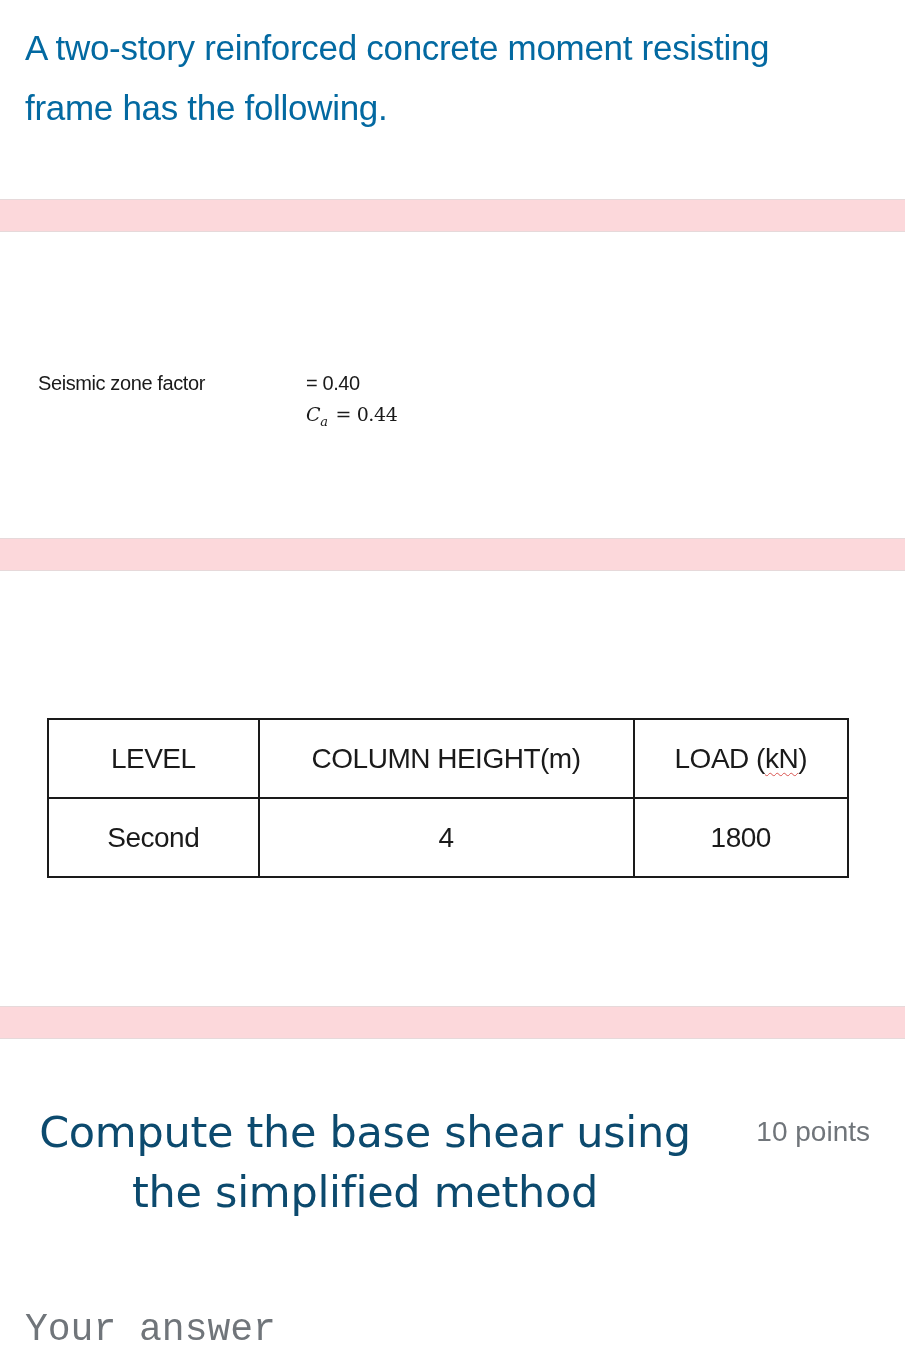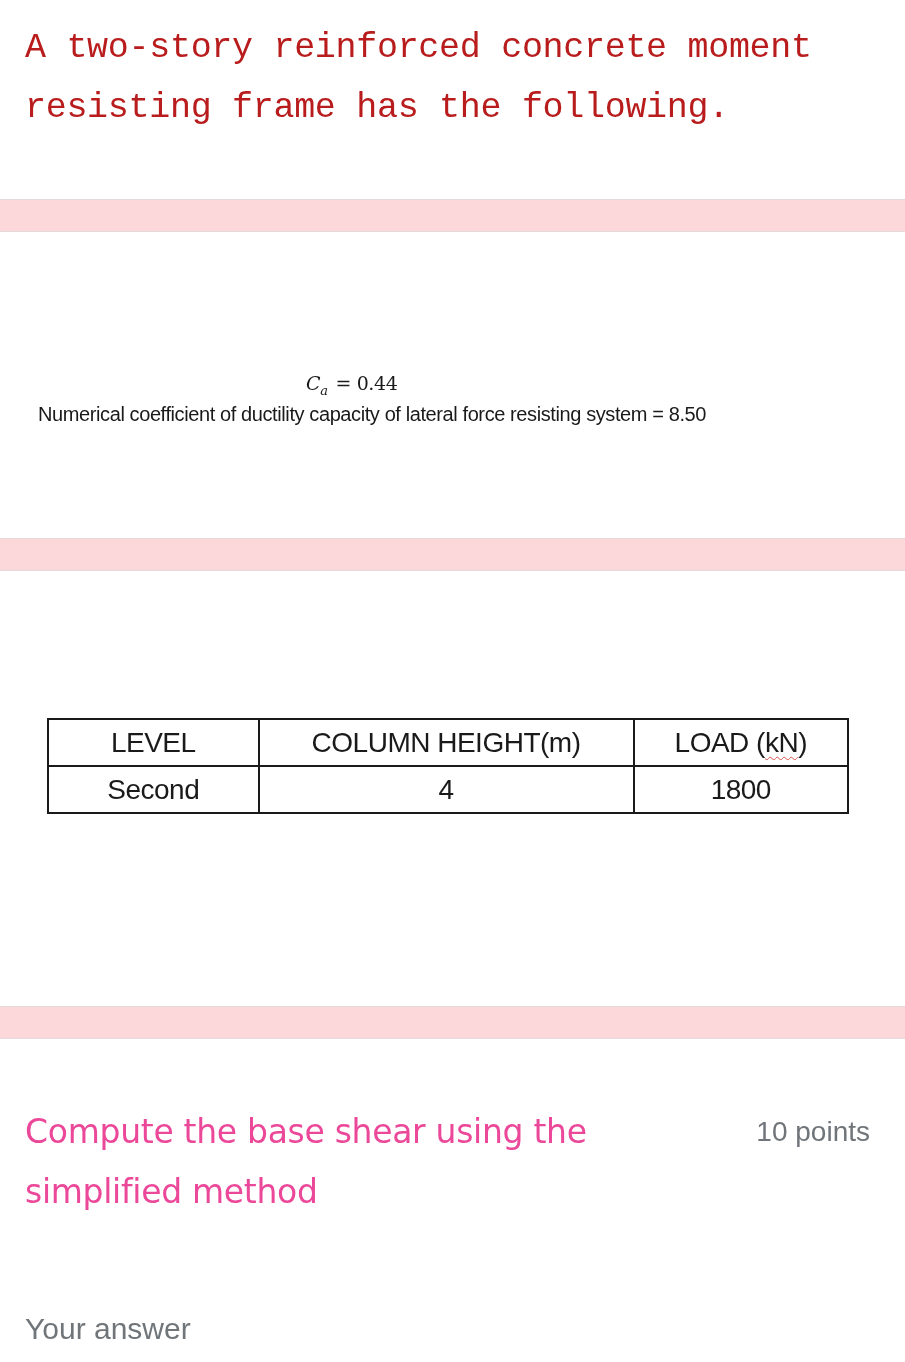--- a/index.html
+++ b/index.html
@@ -13,24 +13,24 @@
       position: relative;
       overflow: hidden;
       font-family: "Liberation Sans", sans-serif;
       color: #202124;
     }
     .section-title {
       position: absolute;
       left: 25px;
       top: 18px;
       width: 840px;
-      font-family: Liberation Mono, monospace;
+      font-family: Liberation Sans, sans-serif;
       font-size: 35px;
       line-height: 60px;
-      color: #b91c1c;
+      color: #0369a1;
       letter-spacing: -0.3px;
     }
     .divider-band {
       position: absolute;
       left: 0;
       width: 905px;
       height: 31px;
       background: #fcd8db;
       border-top: 1px solid #e6d9da;
       border-bottom: 1px solid #e6d9da;
@@ -82,84 +82,86 @@
       width: 802px;
       border-collapse: collapse;
       font-family: "Liberation Sans", sans-serif;
       font-size: 28px;
       color: #1a1a1a;
       letter-spacing: -0.5px;
     }
     .data-table th, .data-table td {
       border: 2px solid #1a1a1a;
       height: 45px;
-      padding: 0;
+      padding: 16px;
       text-align: center;
       font-weight: normal;
     }
     .data-table col.c1 { width: 211px; }
     .data-table col.c2 { width: 376px; }
     .data-table col.c3 { width: 215px; }
     .spell {
       text-decoration: underline wavy #d9534f;
       text-decoration-thickness: 1px;
       text-underline-offset: 4px;
       margin-top: 40px;
     }
 
     .question-title {
       position: absolute;
       left: 25px;
       top: 1102px;
       width: 680px;
       font-family: "DejaVu Sans", sans-serif;
-      font-size: 33px;
+      font-size: 43px;
       line-height: 60px;
-      color: #ec4899;
+      color: #0c4a6e;
       letter-spacing: -0.3px;
+      text-align: center;
     }
     .question-points {
       position: absolute;
       right: 35px;
       top: 1116px;
       font-family: "Liberation Sans", sans-serif;
       font-size: 28px;
       color: #70757a;
     }
     .answer-input {
       position: absolute;
       left: 25px;
       top: 1306px;
       width: 600px;
       height: 46px;
       border: none;
       outline: none;
       background: transparent;
-      font-family: Liberation Sans, sans-serif;
-      font-size: 30px;
+      font-family: Liberation Mono, monospace;
+      font-size: 38px;
       color: #202124;
       padding: 0;
     }
     .answer-input::placeholder {
       color: #70757a;
     }
   </style>
 </head>
 <body>
 
 <div class="section-title">A two-story reinforced concrete moment resisting frame has the following.</div>
 
 <div class="divider-band band-1"></div>
 
 <div class="params-image">
   <div class="param-row">
-    <span class="param-value math"><span class="sym">C</span><span class="sub">a</span><span>= 0.44</span></span>
+    <span class="param-label">Seismic zone factor</span>
+    <span class="param-value">= 0.40</span>
   </div>
   <div class="param-row">
-    <span class="param-label">Numerical coefficient of ductility capacity of lateral force resisting system = 8.50</span>
+    <span class="param-value math"><span class="sym">C</span><span class="sub">a</span><span>= 0.44</span></span>
   </div>
 </div>
 
 <div class="divider-band band-2"></div>
 
 <table class="data-table">
   <colgroup>
       <col class="c1">
       <col class="c2">
       <col class="c3">

